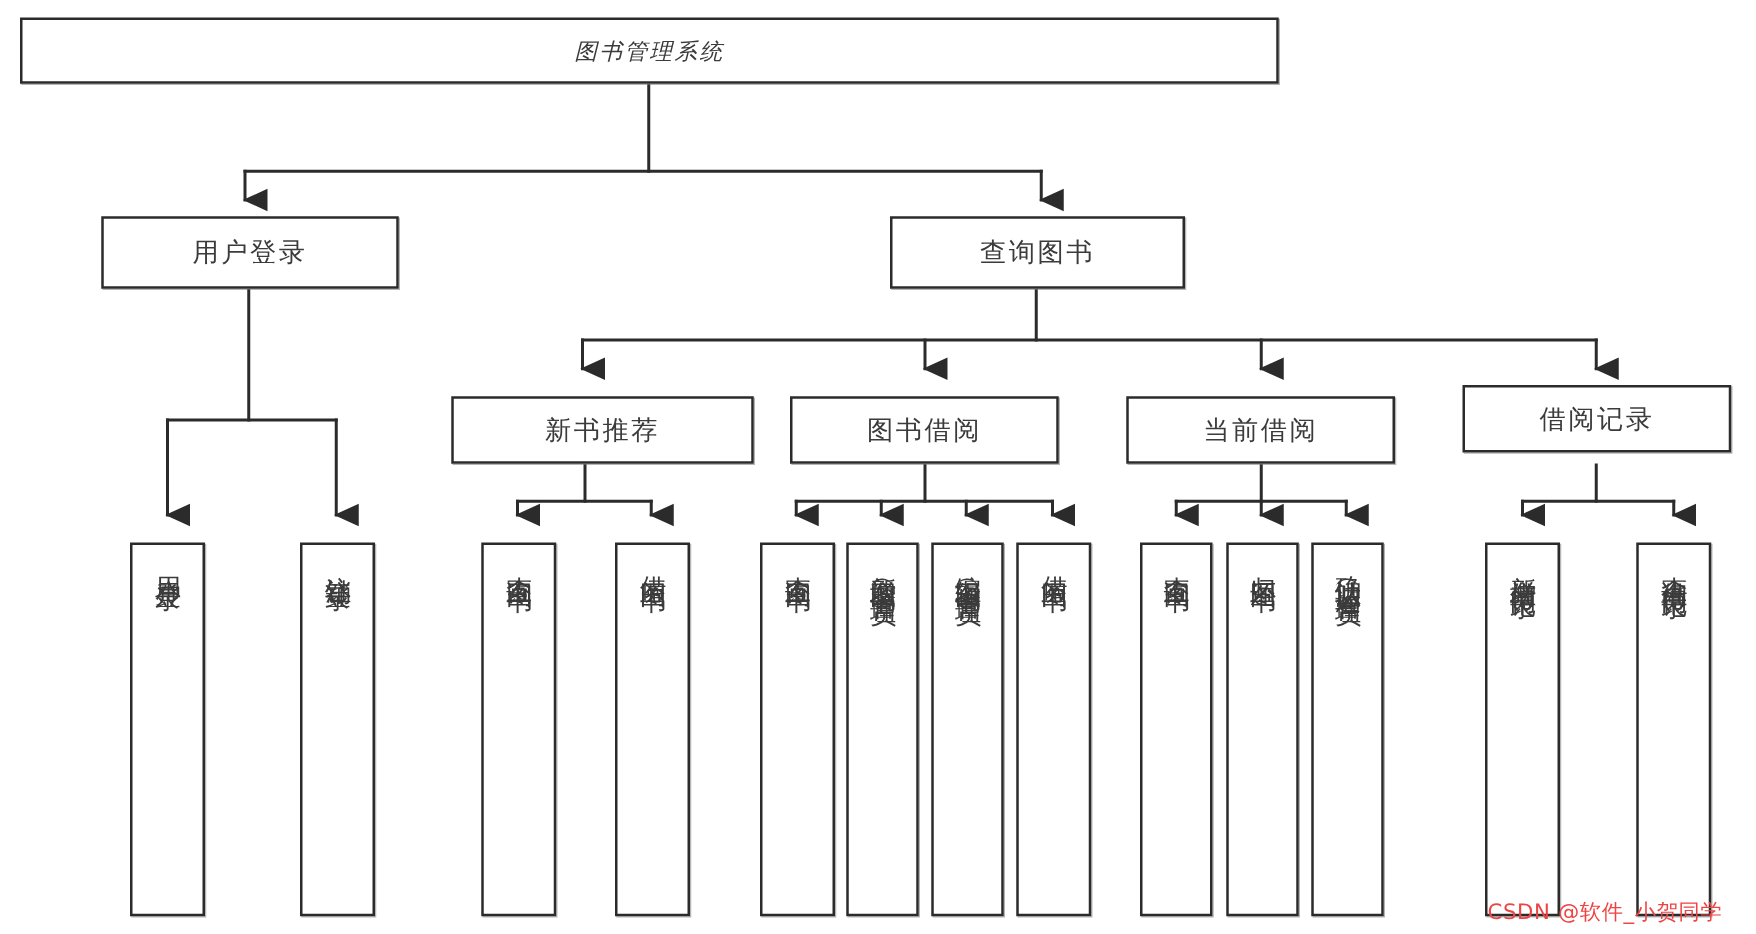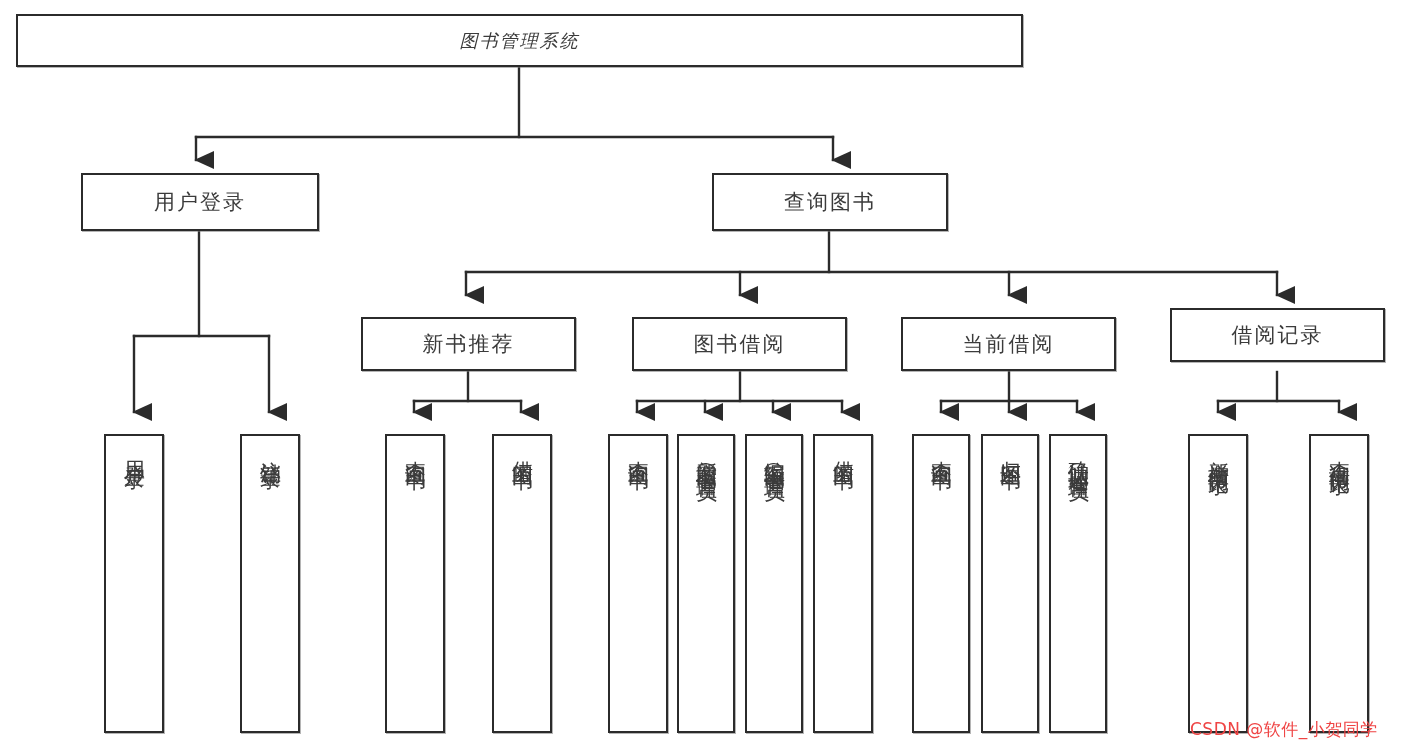--- a/index.html
+++ b/index.html
@@ -135,21 +135,21 @@
   </div>
 
   <div class="node lvl1" style="left:81px; top:173px; width:238px; height:58px;">
     <span class="label">用户登录</span>
   </div>
 
   <div class="node lvl1" style="left:712px; top:173px; width:236px; height:58px;">
     <span class="label">查询图书</span>
   </div>
 
-  <div class="node lvl2" style="left:361px; top:317px; width:215px; height:54px;">
+  <div class="node lvl2" style="left:361px; top:317px; width:242px; height:54px;">
     <span class="label">新书推荐</span>
   </div>
 
   <div class="node lvl2" style="left:632px; top:317px; width:215px; height:54px;">
     <span class="label">图书借阅</span>
   </div>
 
   <div class="node lvl2" style="left:901px; top:317px; width:215px; height:54px;">
     <span class="label">当前借阅</span>
   </div>

